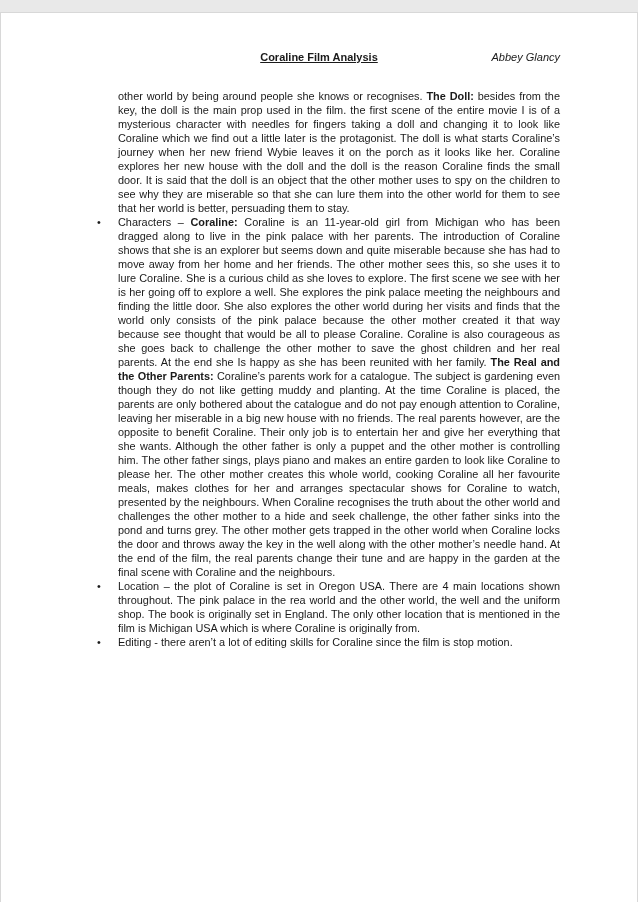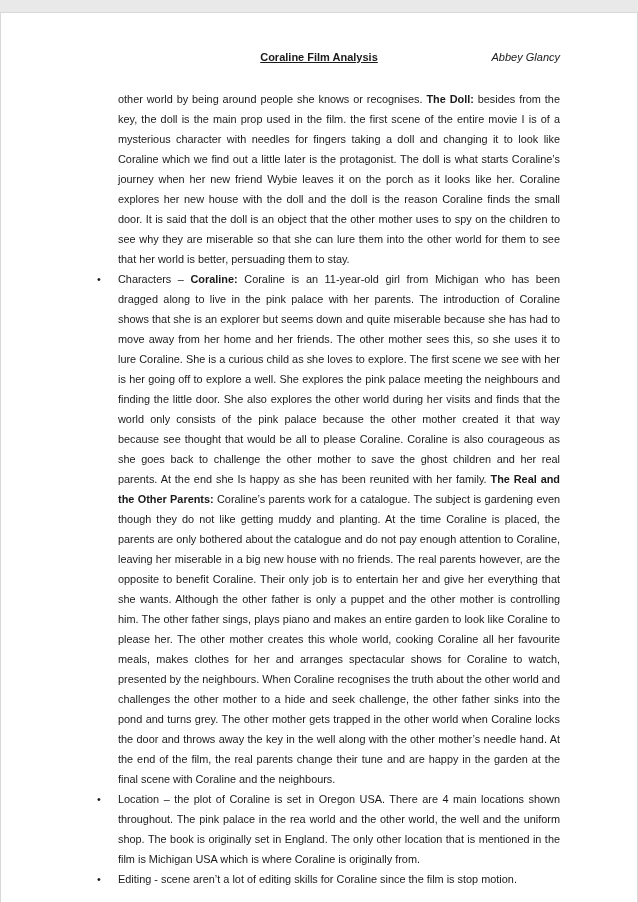--- a/index.html
+++ b/index.html
@@ -30,21 +30,21 @@
   .doc-author {
     position: absolute;
     right: 0;
     top: 0;
     font-weight: normal;
     font-style: italic;
   }
   .body-text {
     margin-left: 40px;
     font-size: 10.9px;
-    line-height: 20px;
+    line-height: 14px;
     text-align: justify;
   }
   .para { margin: 0; }
   .bullet-item { position: relative; }
   .bullet-marker {
     position: absolute;
     left: -21px;
     top: 0;
     text-align: left;
   }
@@ -69,18 +69,18 @@
       <p class="para"><span class="run">Characters – </span><span class="run bold">Coraline:</span><span class="run"> Coraline is an 11-year-old girl from Michigan who has been dragged along to live in the pink palace with her parents. The introduction of Coraline shows that she is an explorer but seems down and quite miserable because she has had to move away from her home and her friends. The other mother sees this, so she uses it to lure Coraline. She is a curious child as she loves to explore. The first scene we see with her is her going off to explore a well. She explores the pink palace meeting the neighbours and finding the little door. She also explores the other world during her visits and finds that the world only consists of the pink palace because the other mother created it that way because see thought that would be all to please Coraline. Coraline is also courageous as she goes back to challenge the other mother to save the ghost children and her real parents. At the end she Is happy as she has been reunited with her family. </span><span class="run bold">The Real and the Other Parents:</span><span class="run"> Coraline’s parents work for a catalogue. The subject is gardening even though they do not like getting muddy and planting. At the time Coraline is placed, the parents are only bothered about the catalogue and do not pay enough attention to Coraline, leaving her miserable in a big new house with no friends. The real parents however, are the opposite to benefit Coraline. Their only job is to entertain her and give her everything that she wants. Although the other father is only a puppet and the other mother is controlling him. The other father sings, plays piano and makes an entire garden to look like Coraline to please her. The other mother creates this whole world, cooking Coraline all her favourite meals, makes clothes for her and arranges spectacular shows for Coraline to watch, presented by the neighbours. When Coraline recognises the truth about the other world and challenges the other mother to a hide and seek challenge, the other father sinks into the pond and turns grey. The other mother gets trapped in the other world when Coraline locks the door and throws away the key in the well along with the other mother’s needle hand. At the end of the film, the real parents change their tune and are happy in the garden at the final scene with Coraline and the neighbours.</span></p>
     </div>
 
     <div class="bullet-item">
       <span class="bullet-marker">•</span>
       <p class="para"><span class="run">Location – the plot of Coraline is set in Oregon USA. There are 4 main locations shown throughout. The pink palace in the rea world and the other world, the well and the uniform shop. The book is originally set in England. The only other location that is mentioned in the film is Michigan USA which is where Coraline is originally from.</span></p>
     </div>
 
     <div class="bullet-item">
       <span class="bullet-marker">•</span>
-      <p class="para"><span class="run">Editing - scene aren’t a lot of editing skills for Coraline since the film is stop motion.</span></p>
+      <p class="para"><span class="run">Editing - there aren’t a lot of editing skills for Coraline since the film is stop motion.</span></p>
     </div>
 
   </div>
 
 </div>
 
 </body></html>

